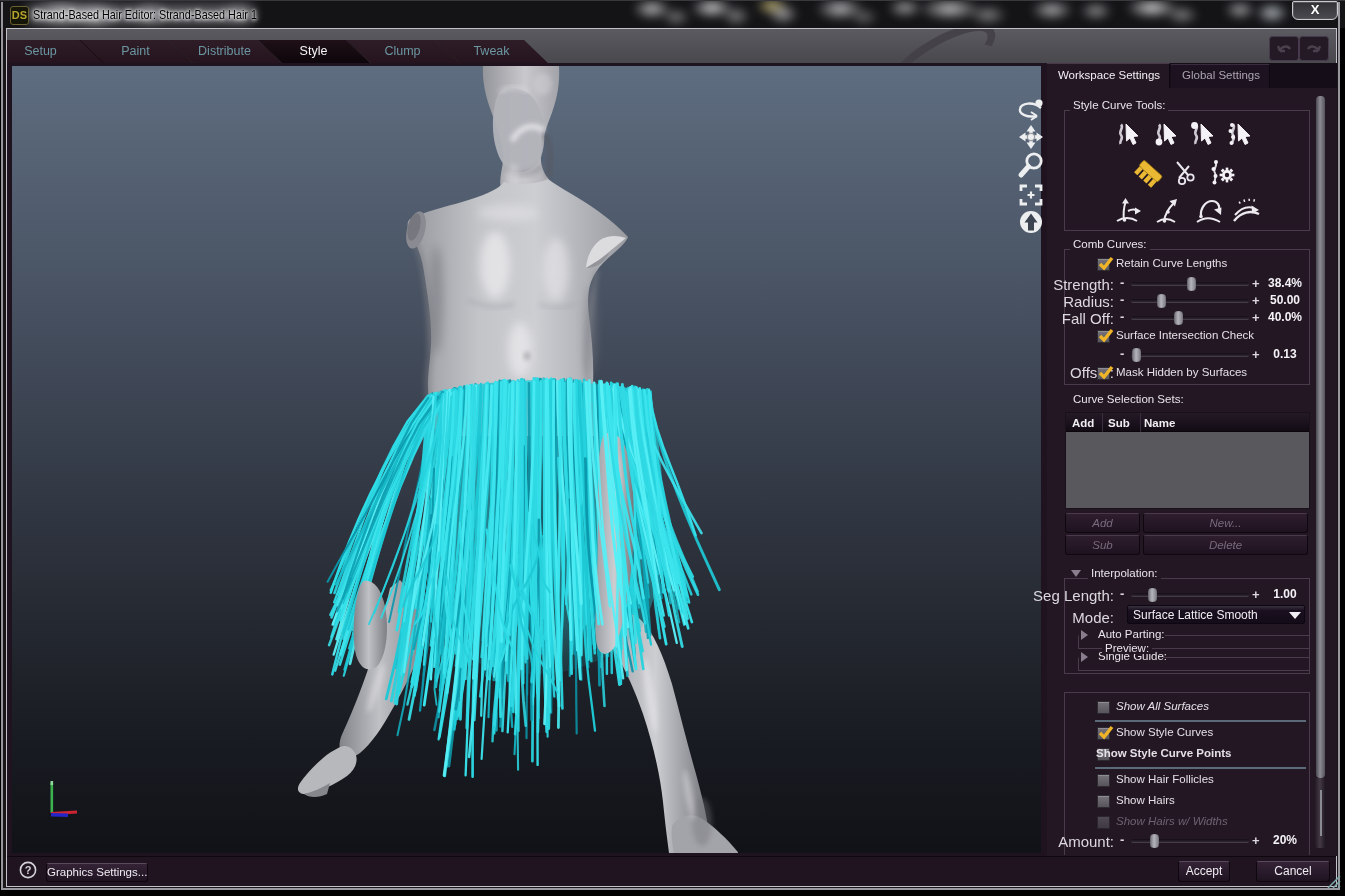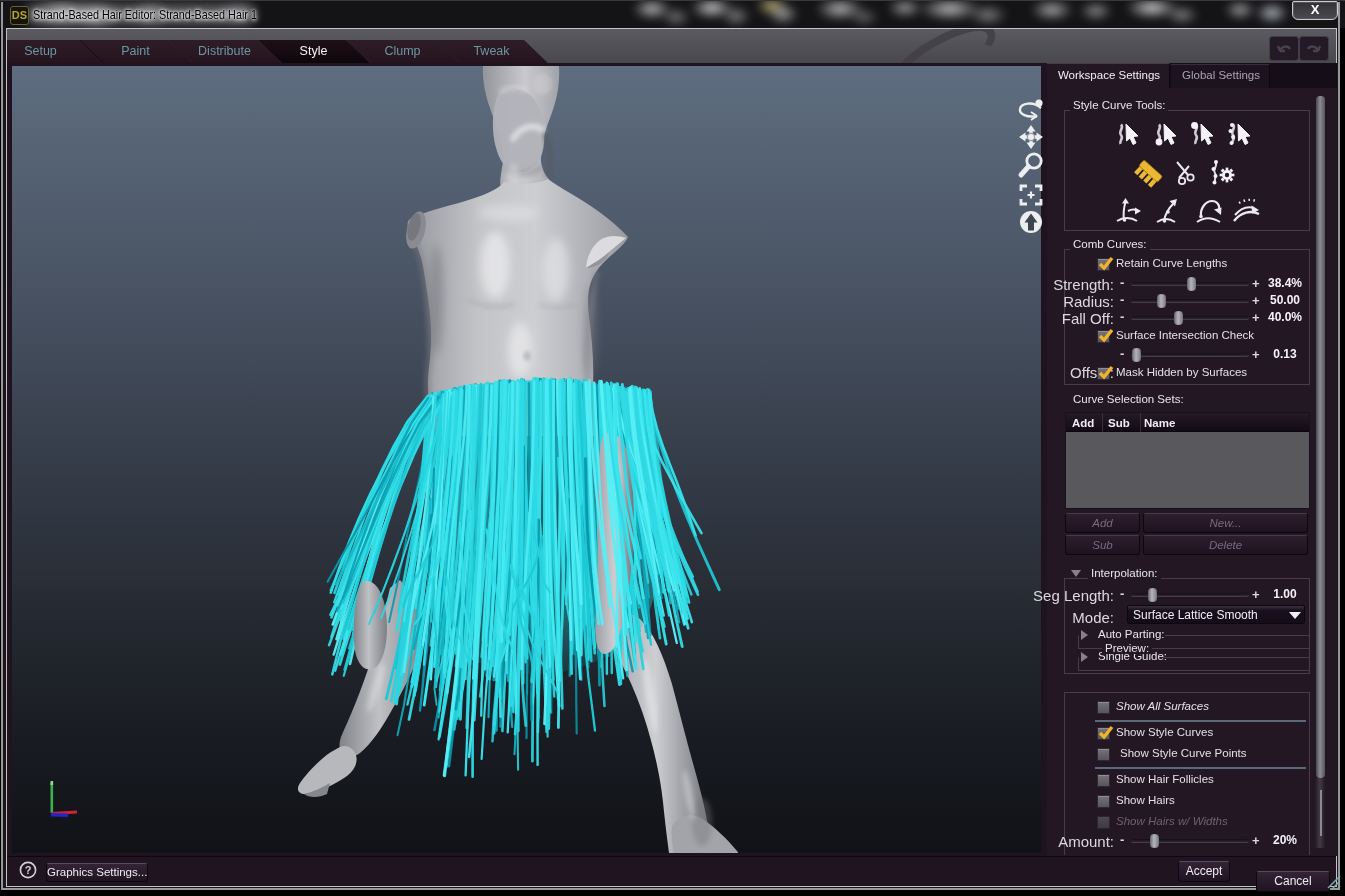--- a/index.html
+++ b/index.html
@@ -791,21 +791,21 @@
 <div class="cb " style="left:1097px;top:701px;"></div>
 <div class="cblbl " style="left:1116px;top:700px;font-style:italic;">Show All Surfaces</div>
 <div style="position:absolute;left:1095px;top:720px;width:211px;height:2px;background:#5a6a78;"></div>
 <div class="cb " style="left:1097px;top:727px;">
     <svg width="19" height="17" viewBox="0 0 19 17" style="position:absolute;left:-2px;top:-4px">
       <path d="M4,9 L8,13 L16,3" stroke="#f0b429" stroke-width="3.4" fill="none"></path>
     </svg>
   </div>
 <div class="cblbl " style="left:1116px;top:726px;">Show Style Curves</div>
 <div class="cb " style="left:1097px;top:748px;"></div>
-<div class="cblbl " style="left:1120px;top:747px;">Show Style Curve Points</div>
+<div class="cblbl " style="left:1096px;top:747px;font-weight:bold;">Show Style Curve Points</div>
 <div style="position:absolute;left:1095px;top:767px;width:211px;height:2px;background:#5a6a78;"></div>
 <div class="cb " style="left:1097px;top:774px;"></div>
 <div class="cblbl " style="left:1116px;top:773px;">Show Hair Follicles</div>
 <div class="cb " style="left:1097px;top:795px;"></div>
 <div class="cblbl " style="left:1116px;top:794px;">Show Hairs</div>
 <div class="cb dis" style="left:1097px;top:816px;"></div>
 <div class="cblbl dis" style="left:1116px;top:815px;">Show Hairs w/ Widths</div>
 <div class="lbl" style="right:231px;top:833px;">Amount:</div>
 <div class="minus" style="left:1120px;top:832px;">-</div>
 <div class="track" style="left:1131px;top:839px;width:118px;"></div>
@@ -899,15 +899,15 @@
       </g>
 </g>
   </svg>
 <div id="bottombar"></div>
 <svg width="18" height="18" viewBox="0 0 18 18" style="position:absolute;left:19px;top:861px" xmlns="http://www.w3.org/2000/svg">
   <circle cx="9" cy="9" r="7.6" fill="none" stroke="#d4d2d8" stroke-width="1.6"></circle>
   <text x="9" y="13" text-anchor="middle" font-size="11" font-weight="bold" fill="#d4d2d8" font-family="Liberation Sans">?</text>
 </svg>
 <div class="btn" style="left:46px;top:863px;width:102px;height:19px;line-height:17px;font-size:11.5px;">Graphics Settings...</div>
 <div class="btn" style="left:1178px;top:861px;width:52px;height:21px;line-height:19px;">Accept</div>
-<div class="btn" style="left:1256px;top:861px;width:74px;height:21px;line-height:19px;margin-top:10px;">Cancel</div>
+<div class="btn" style="left:1256px;top:861px;width:74px;height:21px;line-height:19px;">Cancel</div>
 <svg width="16" height="16" viewBox="0 0 16 16" style="position:absolute;left:1326px;top:874px" xmlns="http://www.w3.org/2000/svg">
   <path d="M14,2 L2,14 M14,7 L7,14 M14,12 L12,14" stroke="#7ba8a8" stroke-width="1.5"></path>
 </svg>
 </body></html>

